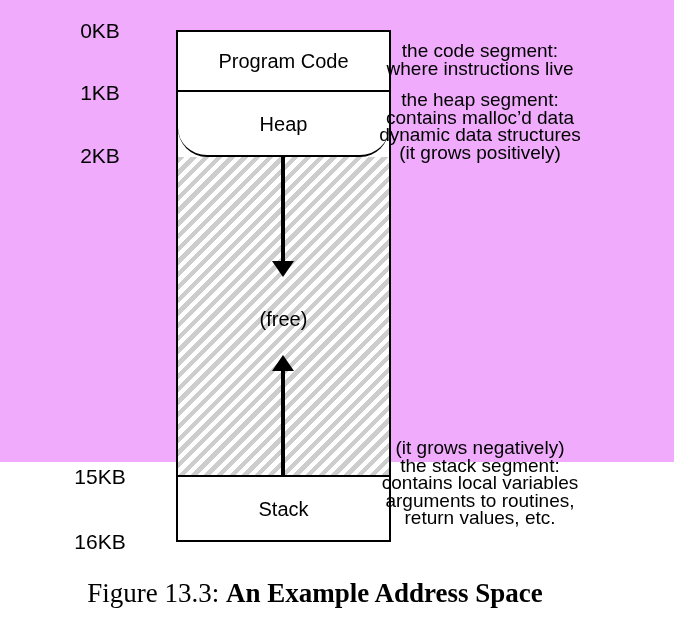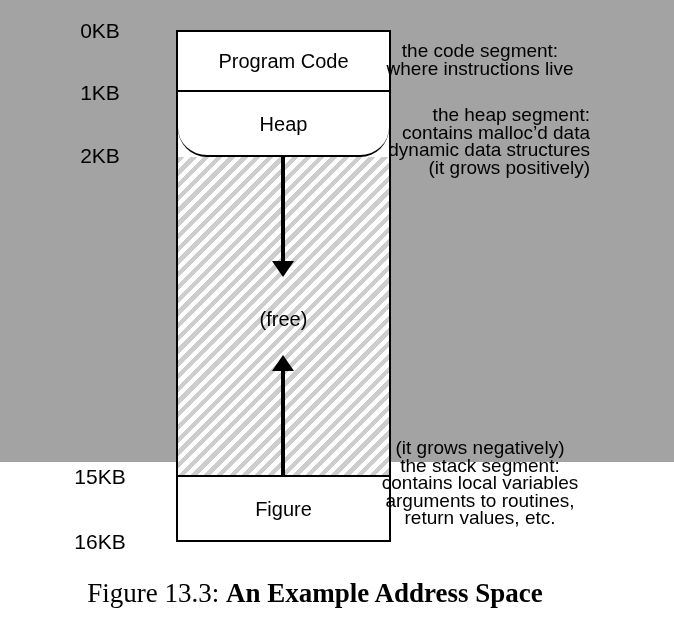--- a/index.html
+++ b/index.html
@@ -3,21 +3,21 @@
 <meta charset="utf-8">
 <style>
   html,body{margin:0;padding:0;}
   body{
     width:674px;height:622px;
     background:#ffffff;
     font-family:"Liberation Sans","DejaVu Sans",sans-serif;
     color:#000;
     overflow:hidden;
   }
-  .canvas{position:relative;width:674px;height:462px;background:#a3a3a3;}
+  .canvas{position:relative;width:674px;height:462px;background:#f0abfc;}
 
   
   .addr{
     position:absolute;
     left:52px;width:96px;
     text-align:center;
     font-size:21px;
     transform:translateY(-50%);
     white-space:nowrap;
   }
@@ -59,21 +59,21 @@
   .head-down{top:104px;border-top:16px solid #000;}
   .head-up{top:198px;border-bottom:16px solid #000;}
 
   
   .note{
     position:absolute;left:370px;width:220px;
     text-align:center;font-size:19px;line-height:17.5px;
     white-space:nowrap;
   }
   .note-code{top:42px;}
-  .note-heap{top:106px;text-align:right;}
+  .note-heap{top:91px;}
   .note-stack{top:439px;}
 
   
   .caption{
     position:absolute;left:0;top:578px;width:630px;
     text-align:center;
     font-family:"Liberation Serif","DejaVu Serif",serif;
     font-size:27px;white-space:nowrap;
   }
   .caption b{font-weight:bold;}
@@ -101,21 +101,21 @@
 
     <div class="seg seg-free">
       <div class="arrow-line down-line"></div>
       <div class="arrow-head head-down"></div>
       <div class="free-label">(free)</div>
       <div class="arrow-head head-up"></div>
       <div class="arrow-line up-line"></div>
     </div>
 
     <div class="seg seg-stack">
-      <div class="seg-label">Figure</div>
+      <div class="seg-label">Stack</div>
     </div>
 
   </div>
 
   <div class="note note-code">
     <div>the code segment:</div>
     <div>where instructions live</div>
   </div>
 
   <div class="note note-heap">

